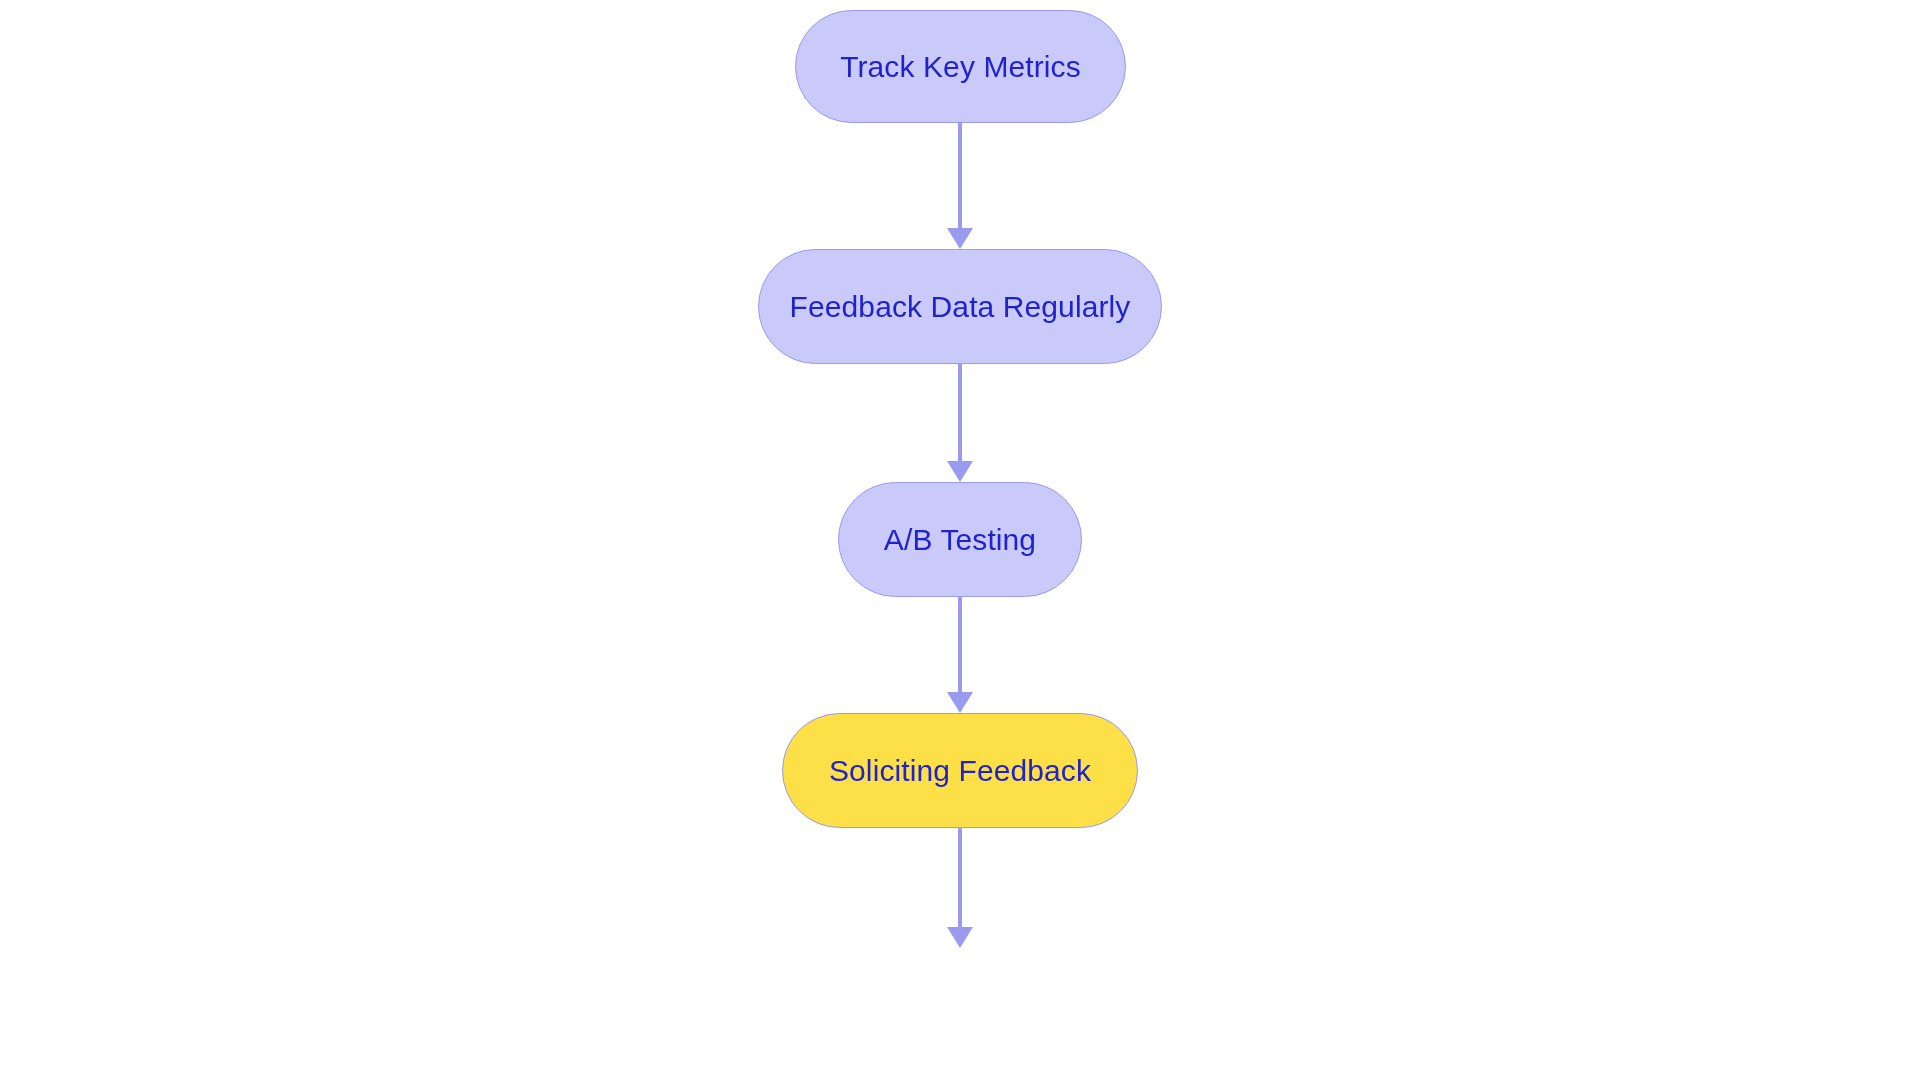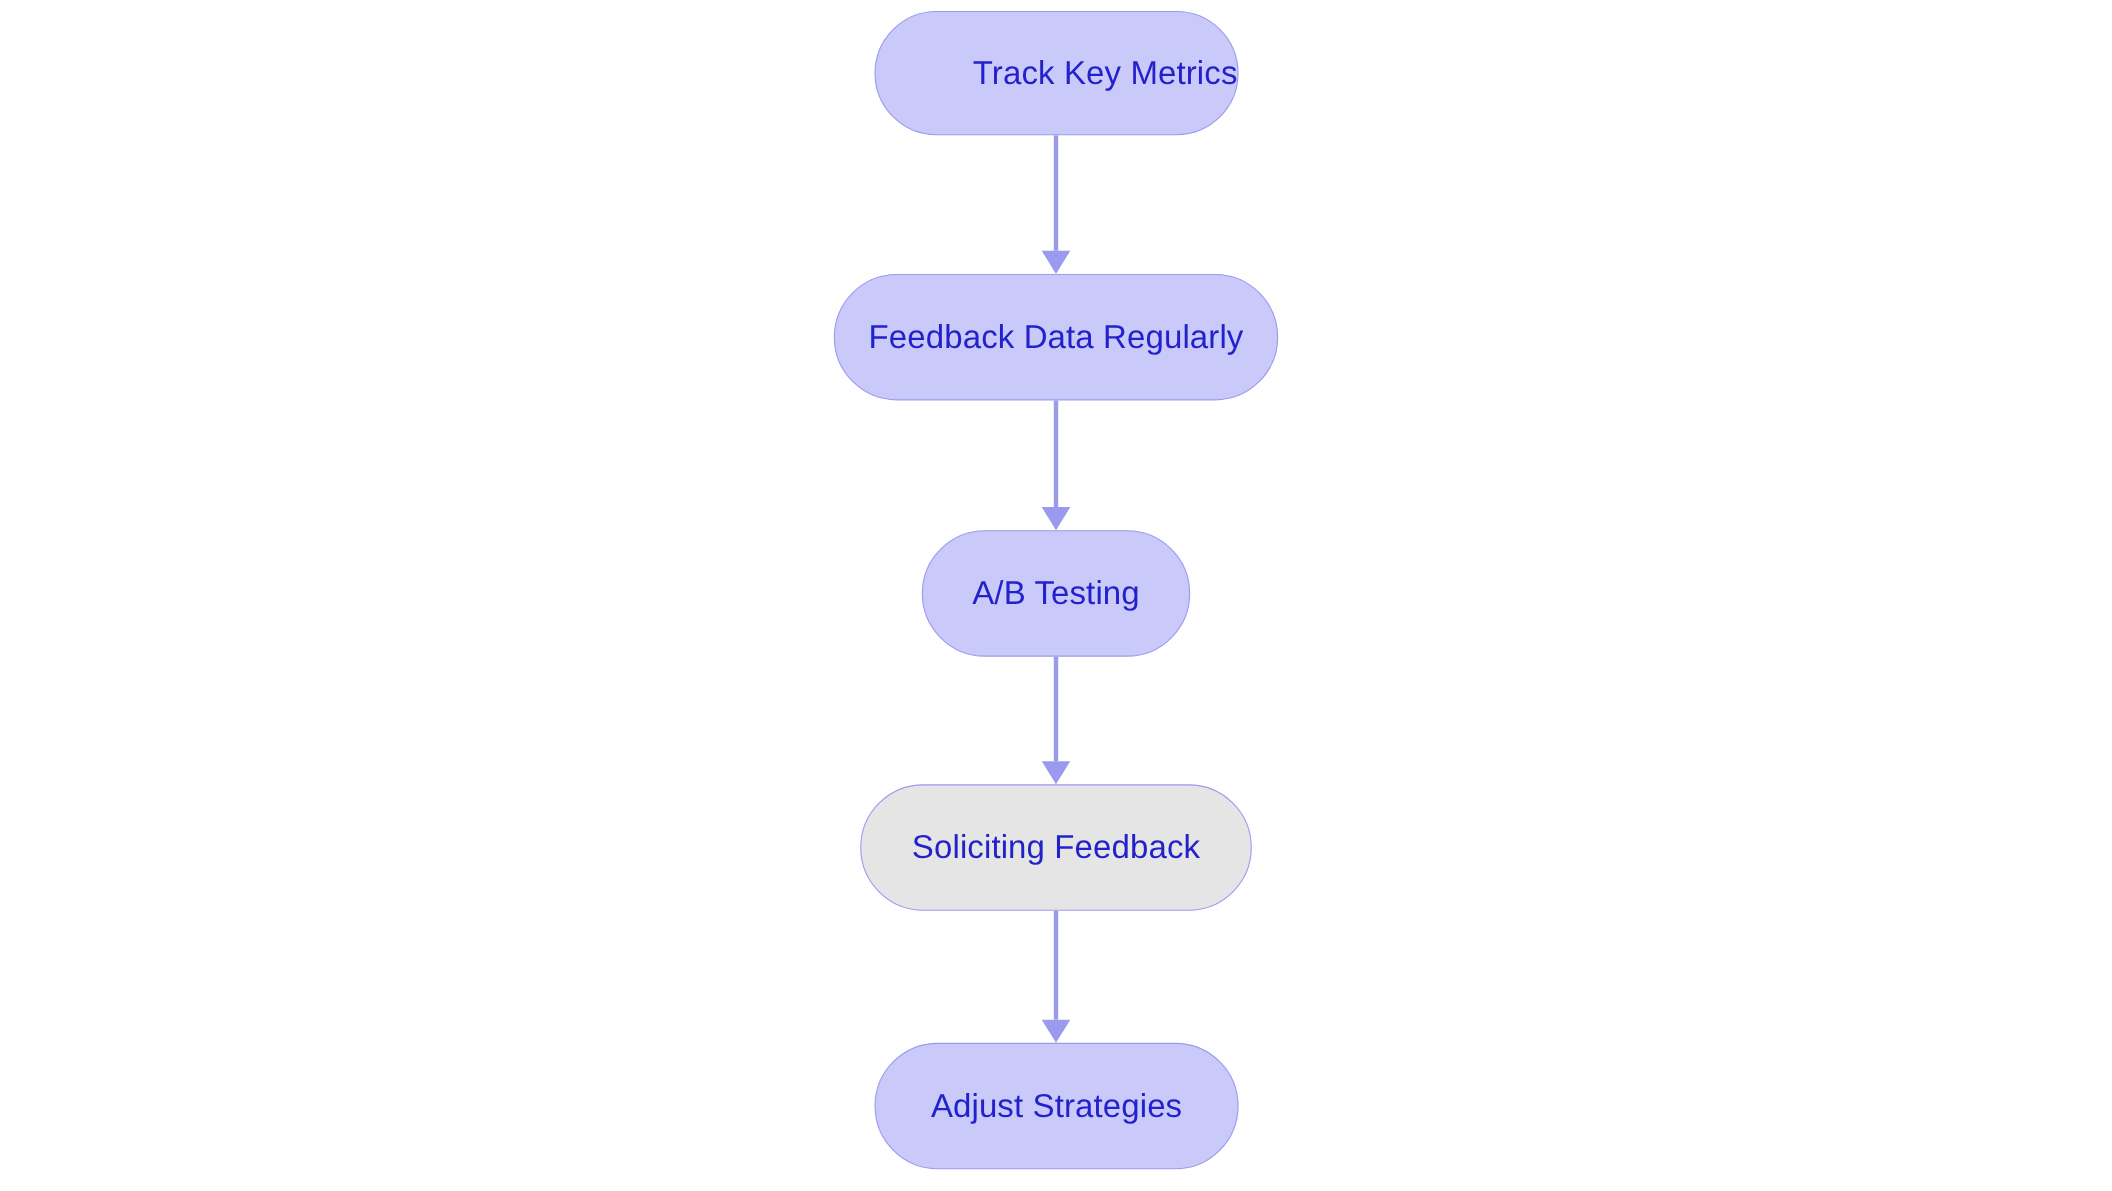--- a/index.html
+++ b/index.html
@@ -88,33 +88,30 @@
   <div class="connector" style="left: 947px; top: 597px; width: 26px; height: 116px;">
     <div class="connector-line" style="background: rgb(154, 154, 238); height: 95px;"></div>
     <div class="connector-head" style="border-top-color: rgb(154, 154, 238);"></div>
   </div>
 
   <div class="connector" style="left: 947px; top: 828px; width: 26px; height: 120px;">
     <div class="connector-line" style="background: rgb(154, 154, 238); height: 99px;"></div>
     <div class="connector-head" style="border-top-color: rgb(154, 154, 238);"></div>
   </div>
 
-  <div class="node" style="left: 795px; top: 10px; width: 331px; height: 113px; background: rgb(201, 201, 250); border-color: rgb(154, 154, 238); color: rgb(34, 34, 204); justify-content: flex-end;">
+  <div class="node" style="left: 795px; top: 10px; width: 331px; height: 113px; background: rgb(201, 201, 250); border-color: rgb(154, 154, 238); color: rgb(34, 34, 204);">
     <span class="node-label">Track Key Metrics</span>
   </div>
 
   <div class="node" style="left: 758px; top: 249px; width: 404px; height: 115px; background: rgb(201, 201, 250); border-color: rgb(154, 154, 238); color: rgb(34, 34, 204);">
     <span class="node-label">Feedback Data Regularly</span>
   </div>
 
   <div class="node" style="left: 838px; top: 482px; width: 244px; height: 115px; background: rgb(201, 201, 250); border-color: rgb(154, 154, 238); color: rgb(34, 34, 204);">
     <span class="node-label">A/B Testing</span>
   </div>
 
-  <div class="node" style="left: 782px; top: 713px; width: 356px; height: 115px; background: #e5e5e5; border-color: rgb(154, 154, 238); color: rgb(34, 34, 204);">
+  <div class="node" style="left: 782px; top: 713px; width: 356px; height: 115px; background: #fde047; border-color: rgb(154, 154, 238); color: rgb(34, 34, 204);">
     <span class="node-label">Soliciting Feedback</span>
   </div>
 
-  <div class="node" style="left: 795px; top: 948px; width: 331px; height: 115px; background: rgb(201, 201, 250); border-color: rgb(154, 154, 238); color: rgb(34, 34, 204);">
-    <span class="node-label">Adjust Strategies</span>
-  </div>
 
 </div>
 
 </body></html>

